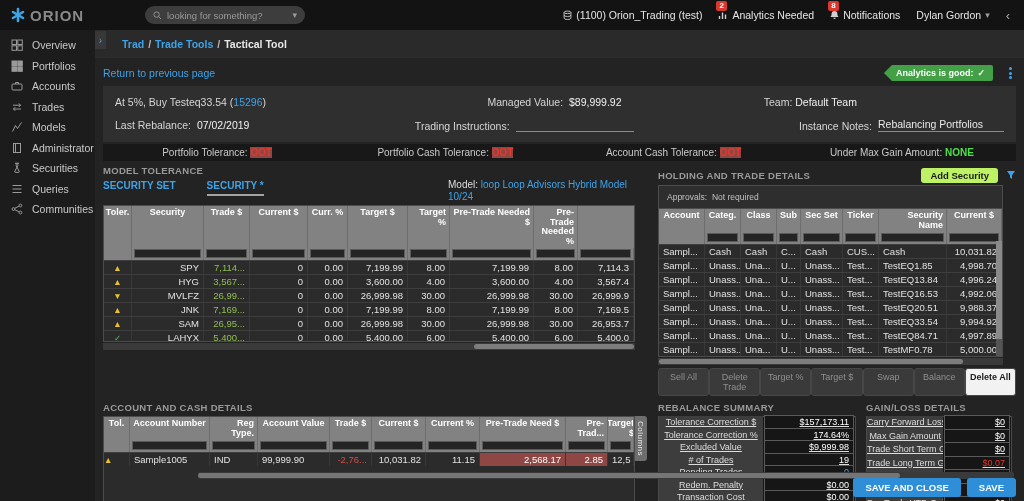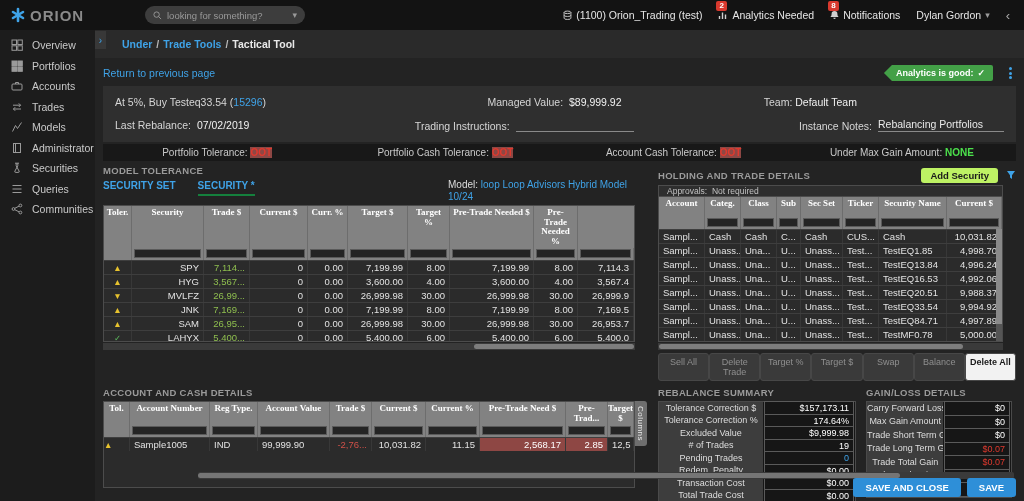--- a/index.html
+++ b/index.html
@@ -55,30 +55,30 @@
   .tol-value.good{color:#4ce04c;font-weight:bold;}
 
   
   .mid{display:flex;gap:10px;margin-top:4px;}
   .model-sec{width:545px;}
   .holding-sec{flex:1;}
   .sec-title{color:#9a9a9a;font-weight:bold;font-size:9.5px;letter-spacing:.3px;}
 
   .mt-tabsrow{display:flex;justify-content:space-between;margin:3px 0 2px 0;min-height:24px;}
   .tab{color:#3fa3e8;font-weight:bold;font-size:10px;margin-right:22px;padding-bottom:3px;cursor:pointer;display:inline-block;}
-  .tab.active{border-bottom:2px solid #15803d;}
+  .tab.active{border-bottom:2px solid #a3a3a3;margin-left:9px;}
   .model-link-wrap{width:200px;font-size:10px;text-align:left;line-height:12px;}
 
   .gtable{position:relative;border:1px solid #4c4c4c;background:#2b2b2b;margin-right:13px;}
   .trow{display:grid;}
   .mt-g{grid-template-columns:28px 72px 46px 58px 40px 60px 42px 84px 44px 1fr;}
   .ht-g{grid-template-columns:46px 36px 36px 24px 42px 36px 68px 1fr;}
   .at-g{grid-template-columns:26px 80px 48px 72px 42px 54px 54px 86px 42px 1fr;}
   .trow.head{background:#828282;}
-  .th{color:#fff;font-size:9px;font-weight:bold;padding:2px 3px;border-right:1px solid #6d6d6d;min-height:20px;display:flex;align-items:flex-start;justify-content:center;text-align:center;line-height:9.5px;overflow:hidden;font-family:Liberation Serif, serif;}
+  .th{color:#fff;font-size:9px;font-weight:bold;padding:2px 3px;border-right:1px solid #6d6d6d;min-height:20px;display:flex;align-items:flex-start;justify-content:center;text-align:right;line-height:9.5px;overflow:hidden;}
   .trow.filter{background:#828282;}
   .tf{border-right:1px solid #6d6d6d;height:12px;padding:1px 2px;}
   .tf-in{background:#242424;border:1px solid #5a5a5a;height:9px;}
   .trow.data{background:#2b2b2b;border-top:1px solid #3e3e3e;}
   .td{font-size:9.5px;color:#e2e2e2;padding:0 4px;border-right:1px solid #383838;height:13px;line-height:13px;white-space:nowrap;overflow:hidden;text-align:right;}
   .ht-g .td{text-align:left;}
   .ht-g .td:last-child{text-align:right;}
   .at-g .td:nth-child(-n+4){text-align:left;}
   .td.icn{text-align:center;padding:0;}
   .pos{color:#8fbf4f;}
@@ -91,33 +91,33 @@
   .clip{overflow:hidden;}
   .mt-clip{max-height:137px;}
   .hscroll{height:7px;background:#3a3a3a;position:relative;margin-right:13px;margin-top:1px;}
   .hscroll .thumb{position:absolute;top:1px;bottom:1px;background:#7d7d7d;border-radius:3px;}
   .vscroll{position:absolute;top:32px;bottom:0;right:0;width:6px;background:#555;}
   .vscroll .vthumb{position:absolute;top:0;left:0;right:0;height:85%;background:#8a8a8a;}
 
   .holding-head{display:flex;justify-content:space-between;align-items:center;height:20px;}
   .hh-right{display:flex;align-items:center;gap:8px;}
   .add-sec-btn{background:#bef264;color:#1a1a1a;font-size:9.5px;font-weight:bold;padding:2px 9px;border-radius:3px;cursor:pointer;}
-  .approvals{background:#2e2e2e;border:1px solid #4c4c4c;border-bottom:none;font-size:8.5px;color:#c2c2c2;padding:0 8px;margin-right:13px;}
+  .approvals{background:#2e2e2e;border:1px solid #4c4c4c;border-bottom:none;font-size:8.5px;color:#c2c2c2;padding:6px 8px;margin-right:13px;}
   .hbtns{display:flex;margin-top:3px;}
   .hbtn{background:#3a3a3a;color:#8f8f8f;font-size:9px;padding:3px 0;border-radius:3px;border:1px solid #474747;flex:1;text-align:center;cursor:pointer;}
   .hbtn.primary{background:#f2f2f2;color:#1a1a1a;font-weight:bold;}
 
   .bottom{display:flex;gap:10px;margin-top:6px;}
   .acct-sec{width:545px;}
   .rebal-sec{width:198px;}
   .gain-sec{flex:1;margin-right:4px;}
   .acct-empty{height:36px;background:#2b2b2b;}
 
   .kv{border:1px solid #4a4a4a;margin-top:3px;background:#161616;}
-  .kv-row{display:flex;height:12.5px;align-items:center;}
+  .kv-row{display:flex;height:12.5px;align-items:flex-end;text-decoration:underline;}
   .kv-label{width:53%;background:#3d3d3d;color:#dedede;font-size:9px;text-align:center;line-height:12.5px;border-bottom:1px solid #2c2c2c;white-space:nowrap;overflow:hidden;}
   .kv-val{flex:1;background:#161616;color:#fff;font-size:9px;text-align:right;line-height:10.5px;padding:1px 4px 0 0;border:1px solid #5a5a5a;margin:0 1px 1px 1px;white-space:nowrap;overflow:hidden;}
   .kv-val.vblue{color:#3fa3e8;}
   .kv-val.vred{color:#e0392e;}
   .gain-sec .kv-row{height:13.5px;}
   .gain-sec .kv-label{line-height:13.5px;}
   .gain-sec .kv-val{line-height:11.5px;}
 
   .content-scroll{position:absolute;left:103px;right:10px;bottom:22px;height:7px;background:#3a3a3a;border-radius:2px;}
   .content-scroll .thumb{position:absolute;top:1px;bottom:1px;left:0;width:86%;background:#757575;border-radius:3px;}
@@ -269,21 +269,21 @@
             <circle cx="9.4" cy="9.5" r="1.4"></circle>
             <path d="M3.8 5.3 L8.1 3.1 M3.8 6.7 L8.1 8.9"></path>
           </svg>
         </span>
         <span class="side-label">Communities</span>
       </div>
     </nav>
 
   <div class="crumbbar">
     <span class="crumb-toggle">›</span>
-    <span class="breadcrumb" id="breadcrumb"><span class="crumb blue">Under</span><span class="crumb-sep">/</span><span class="crumb blue">Trade Tools</span><span class="crumb-sep">/</span><span class="crumb">Tactical Tool</span></span>
+    <span class="breadcrumb" id="breadcrumb"><span class="crumb blue">Trad</span><span class="crumb-sep">/</span><span class="crumb blue">Trade Tools</span><span class="crumb-sep">/</span><span class="crumb">Tactical Tool</span></span>
   </div>
 
   <div class="content">
 
     <div class="content-top">
       <span class="return-link">Return to previous page</span>
       <span class="top-actions">
         <span class="pill">
           <span>Analytics is good:</span>
           <span>✓</span>

